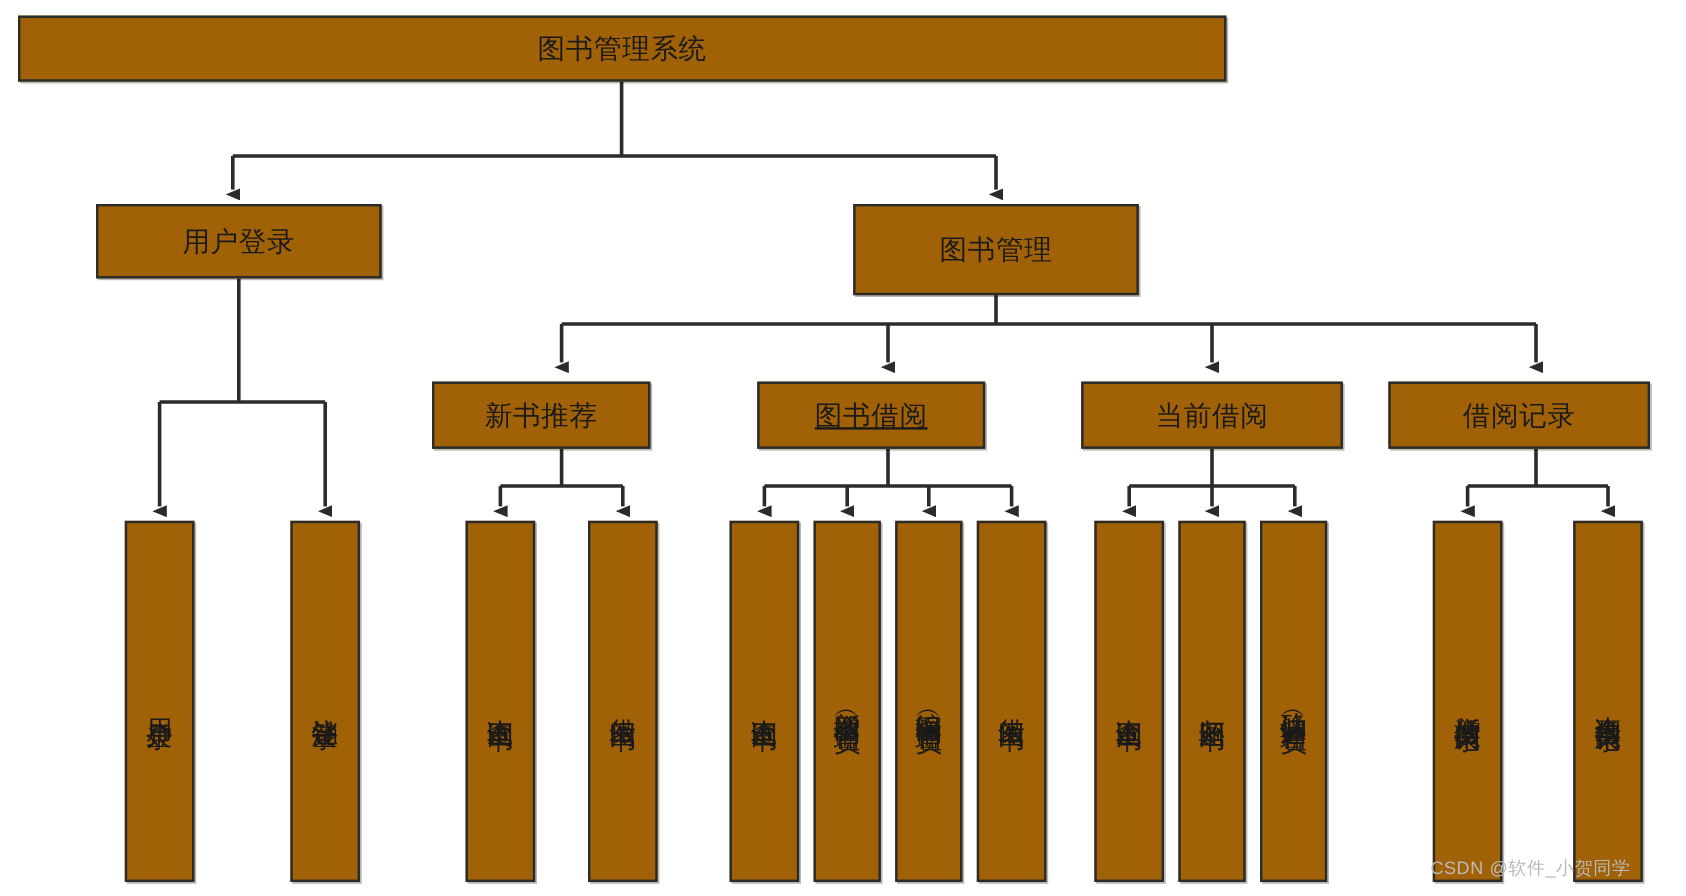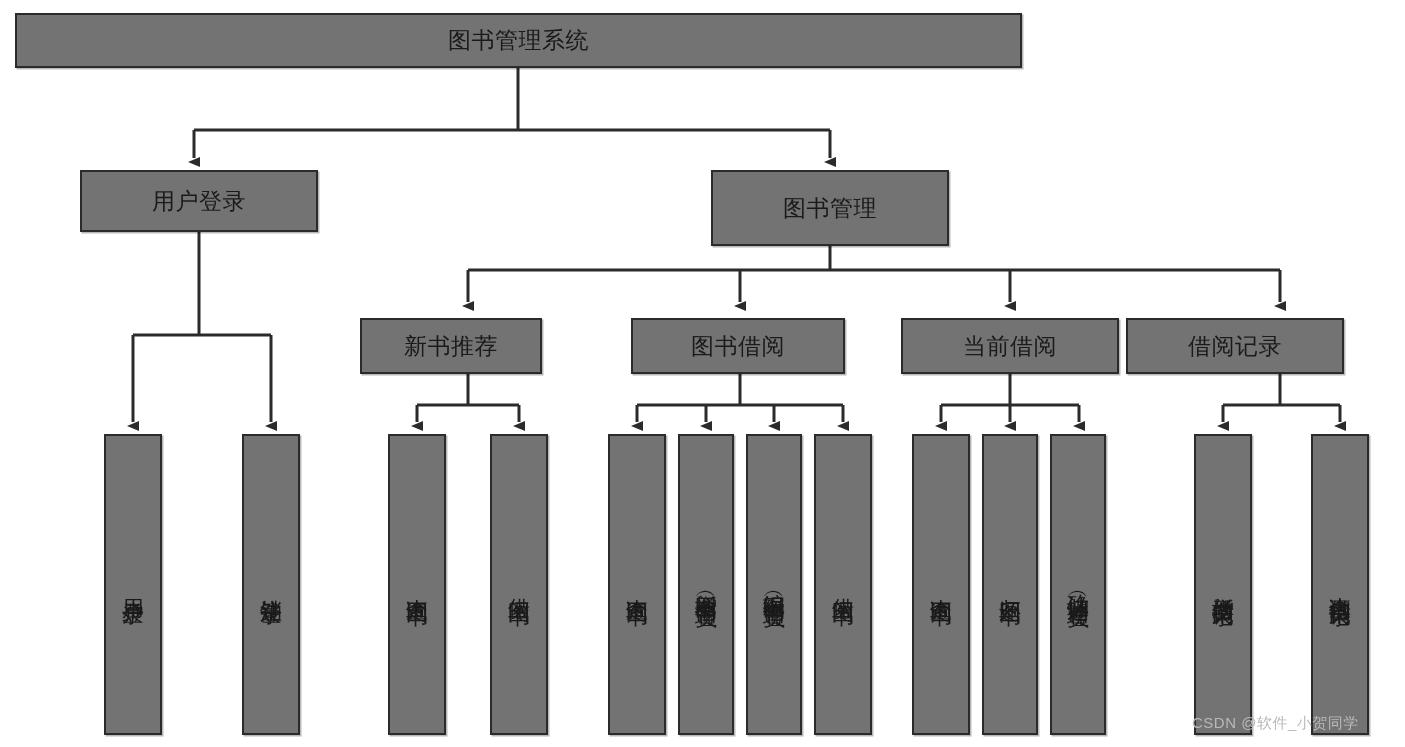--- a/index.html
+++ b/index.html
@@ -21,21 +21,21 @@
     position: absolute;
     left: 0;
     top: 0;
     width: 1405px;
     height: 747px;
     pointer-events: none;
   }
   .node {
     position: absolute;
     box-sizing: border-box;
-    background: #737373;
+    background: #a16207;
     border: 2px solid #2b2b2b;
     display: flex;
     align-items: center;
     justify-content: center;
     color: #1a1a1a;
     box-shadow: 1.5px 1.5px 0 rgba(0,0,0,0.28);
   }
   .node.horiz {
     font-size: 23px;
     letter-spacing: 0.5px;
@@ -126,27 +126,27 @@
   <div class="node horiz" style="left:80px; top:170px; width:238px; height:62px;">
     <span class="txt">用户登录</span>
   </div>
   <div class="node horiz" style="left:711px; top:170px; width:238px; height:76px;">
     <span class="txt">图书管理</span>
   </div>
 
   <div class="node horiz" style="left:360px; top:318px; width:182px; height:56px;">
     <span class="txt">新书推荐</span>
   </div>
-  <div class="node horiz" style="left:631px; top:318px; width:214px; height:56px;">
+  <div class="node horiz" style="left:631px; top:318px; width:190px; height:56px;text-decoration:underline;">
     <span class="txt">图书借阅</span>
   </div>
   <div class="node horiz" style="left:901px; top:318px; width:218px; height:56px;">
     <span class="txt">当前借阅</span>
   </div>
-  <div class="node horiz" style="left:1126px; top:318px; width:218px; height:56px;">
+  <div class="node horiz" style="left:1157px; top:318px; width:218px; height:56px;">
     <span class="txt">借阅记录</span>
   </div>
 
   <div class="node vert" style="left:104px; top:434px; width:58px; height:301px;">
     <span class="txt">用户登录</span>
   </div>
   <div class="node vert" style="left:242px; top:434px; width:58px; height:301px;">
     <span class="txt">注销登录</span>
   </div>
 

